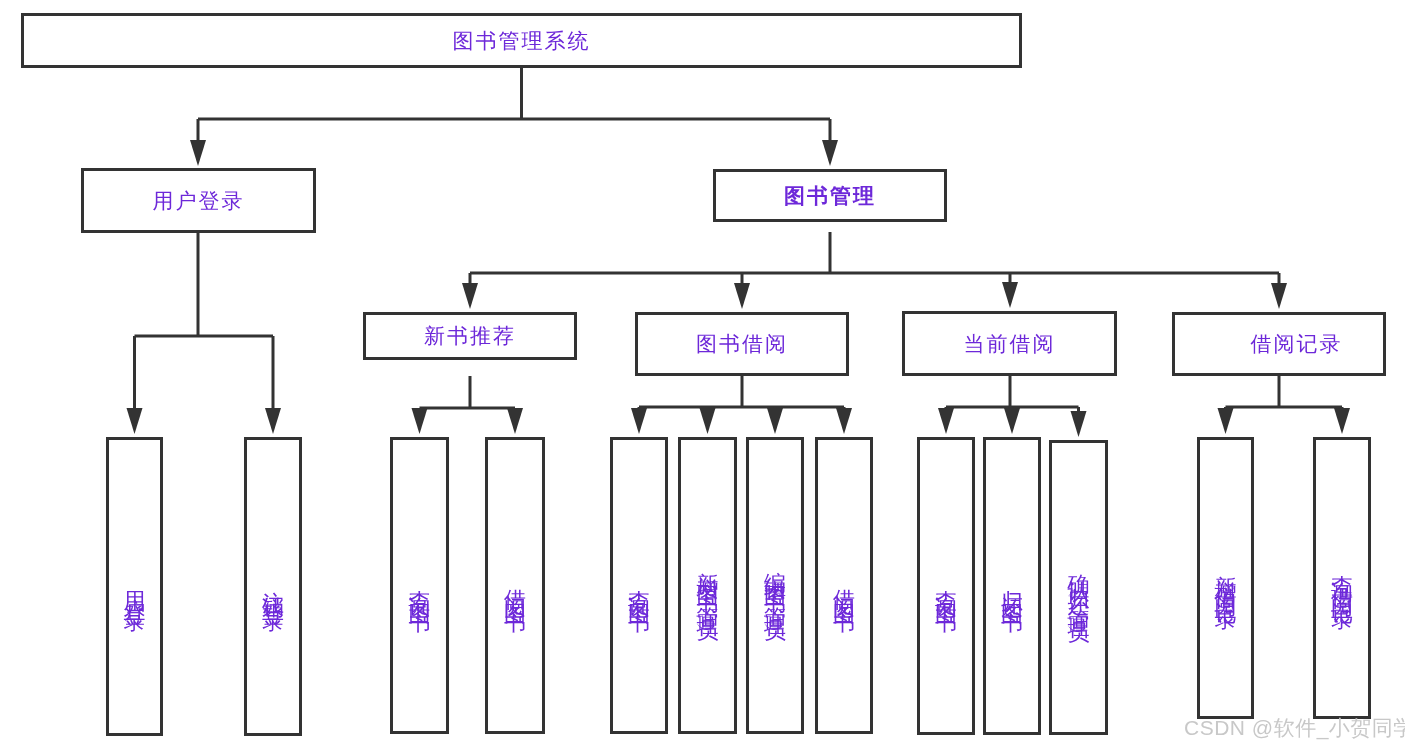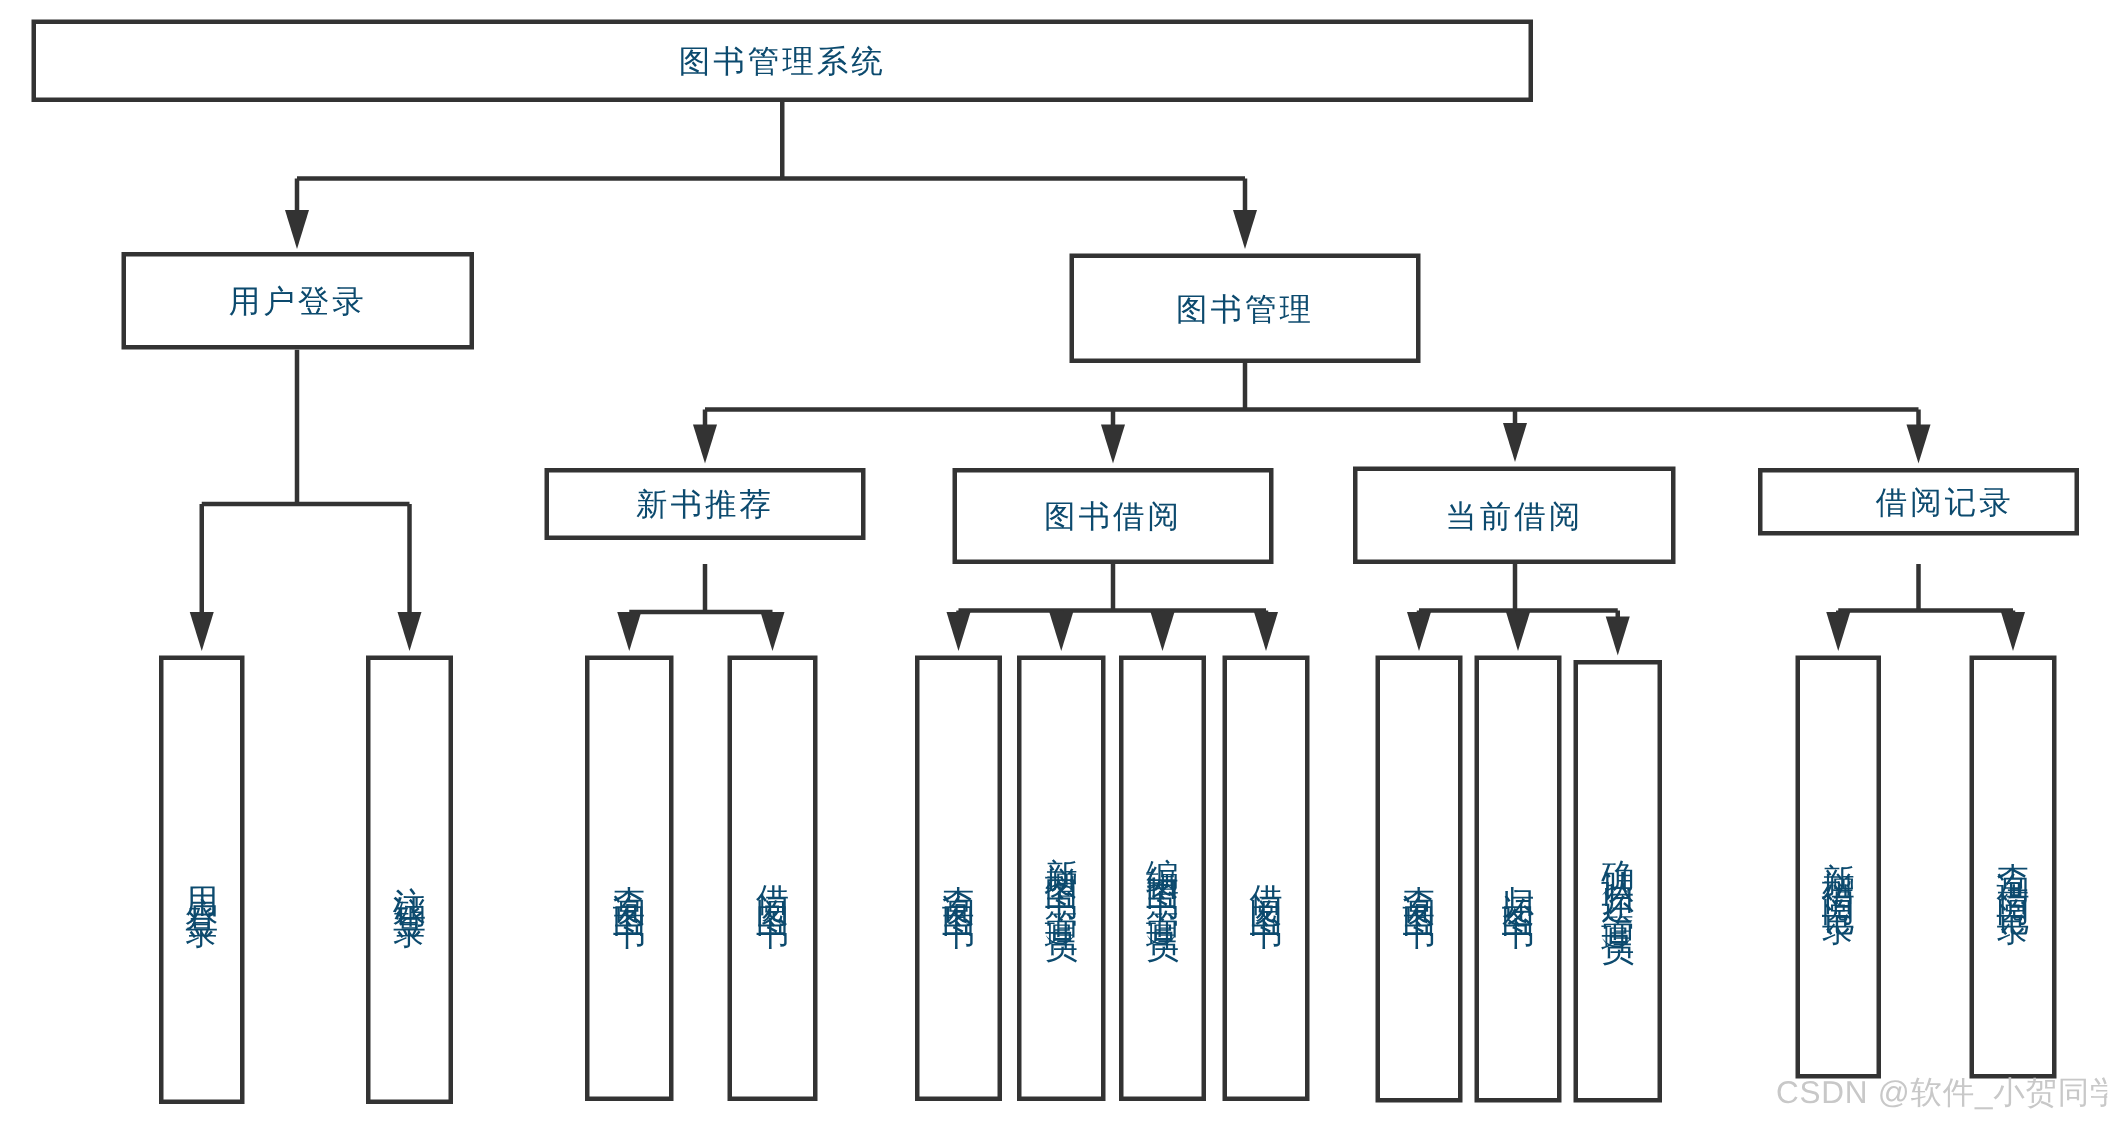--- a/index.html
+++ b/index.html
@@ -18,21 +18,21 @@
     border:3px solid #333333;
     background:#ffffff;
     display:flex;
     align-items:center;
     justify-content:center;
     z-index:2;
   }
   .node .lbl {
     font-size:21px;
     letter-spacing:2px;
-    color:#0c4a6e;
+    color:#6d28d9;
     white-space:nowrap;
     text-align:right;
   }
   .node.v .lbl {
     writing-mode:vertical-rl;
     text-orientation:mixed;
     font-size:22px;
     letter-spacing:7px;
     line-height:1;
     white-space:normal;
@@ -107,34 +107,34 @@
       <polygon points="1334,408 1350,408 1342,434" fill="#333333"></polygon>
     </svg>
 
   <div class="node" style="left:21px; top:13px; width:1001px; height:55px;">
     <span class="lbl">图书管理系统</span>
   </div>
 
   <div class="node" style="left:81px; top:168px; width:235px; height:65px;">
     <span class="lbl">用户登录</span>
   </div>
-  <div class="node" style="left:713px; top:169px; width:234px; height:73px;">
+  <div class="node" style="left:713px; top:169px; width:234px; height:53px;font-weight:bold;">
     <span class="lbl">图书管理</span>
   </div>
 
   <div class="node" style="left:363px; top:312px; width:214px; height:48px;">
     <span class="lbl">新书推荐</span>
   </div>
   <div class="node" style="left:902px; top:311px; width:215px; height:65px;">
     <span class="lbl">当前借阅</span>
   </div>
   <div class="node" style="left:635px; top:312px; width:214px; height:64px;">
     <span class="lbl">图书借阅</span>
   </div>
-  <div class="node" style="left:1172px; top:312px; width:214px; height:45px;padding-left:35px;">
+  <div class="node" style="left:1172px; top:312px; width:214px; height:64px;padding-left:35px;">
     <span class="lbl">借阅记录</span>
   </div>
 
   <div class="node v" style="left:106px; top:437px; width:57px; height:299px;">
     <span class="lbl">用户登录</span>
   </div>
   <div class="node v" style="left:244px; top:437px; width:58px; height:299px;">
     <span class="lbl">注销登录</span>
   </div>
 

